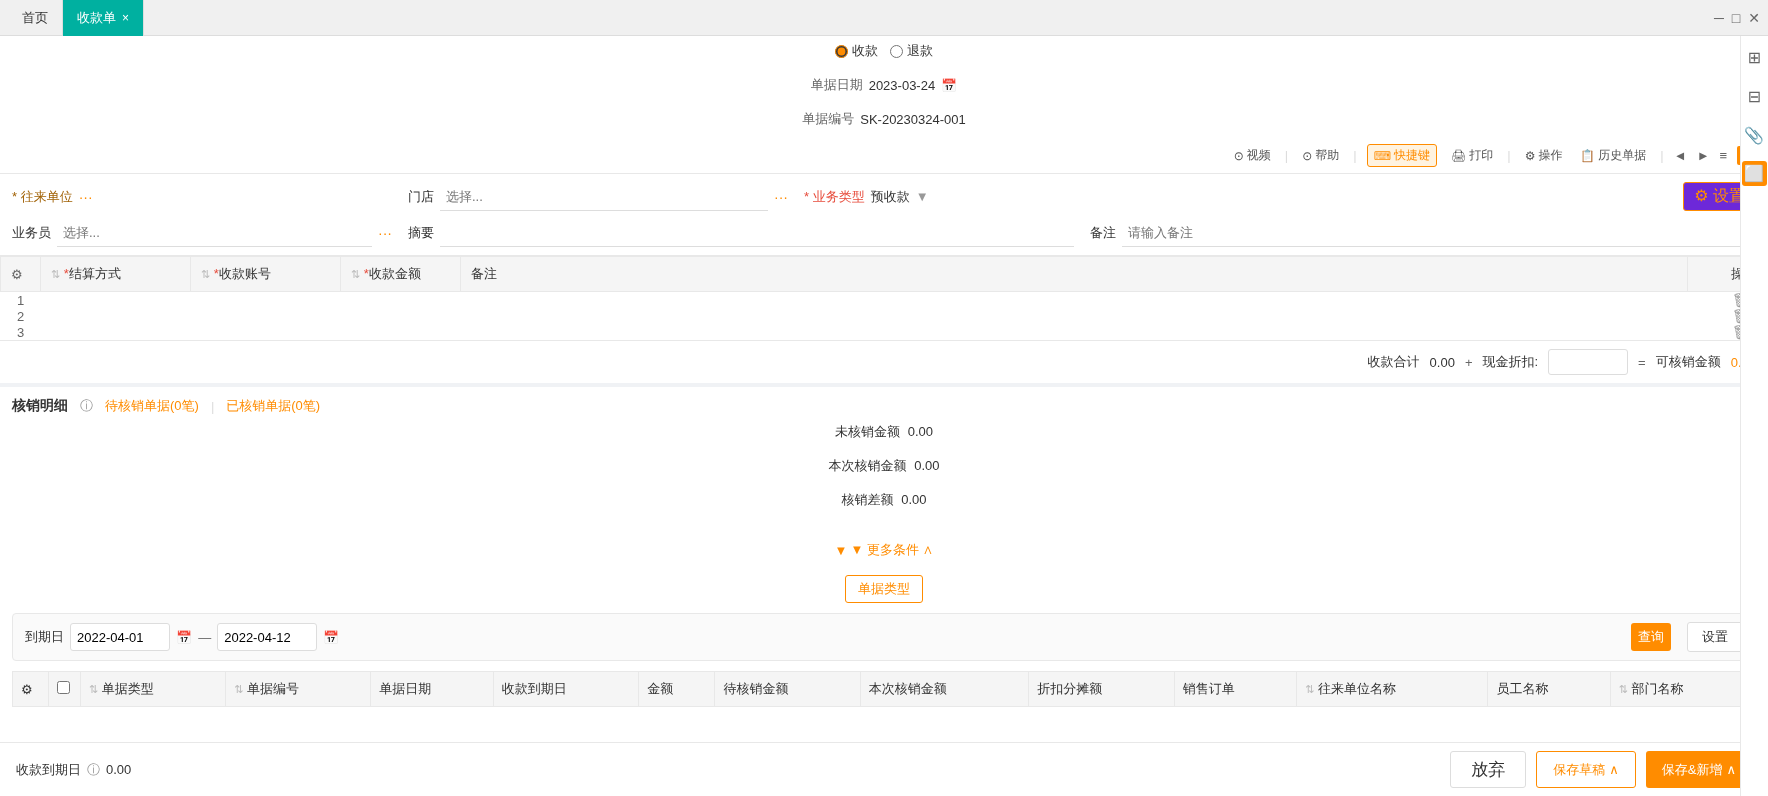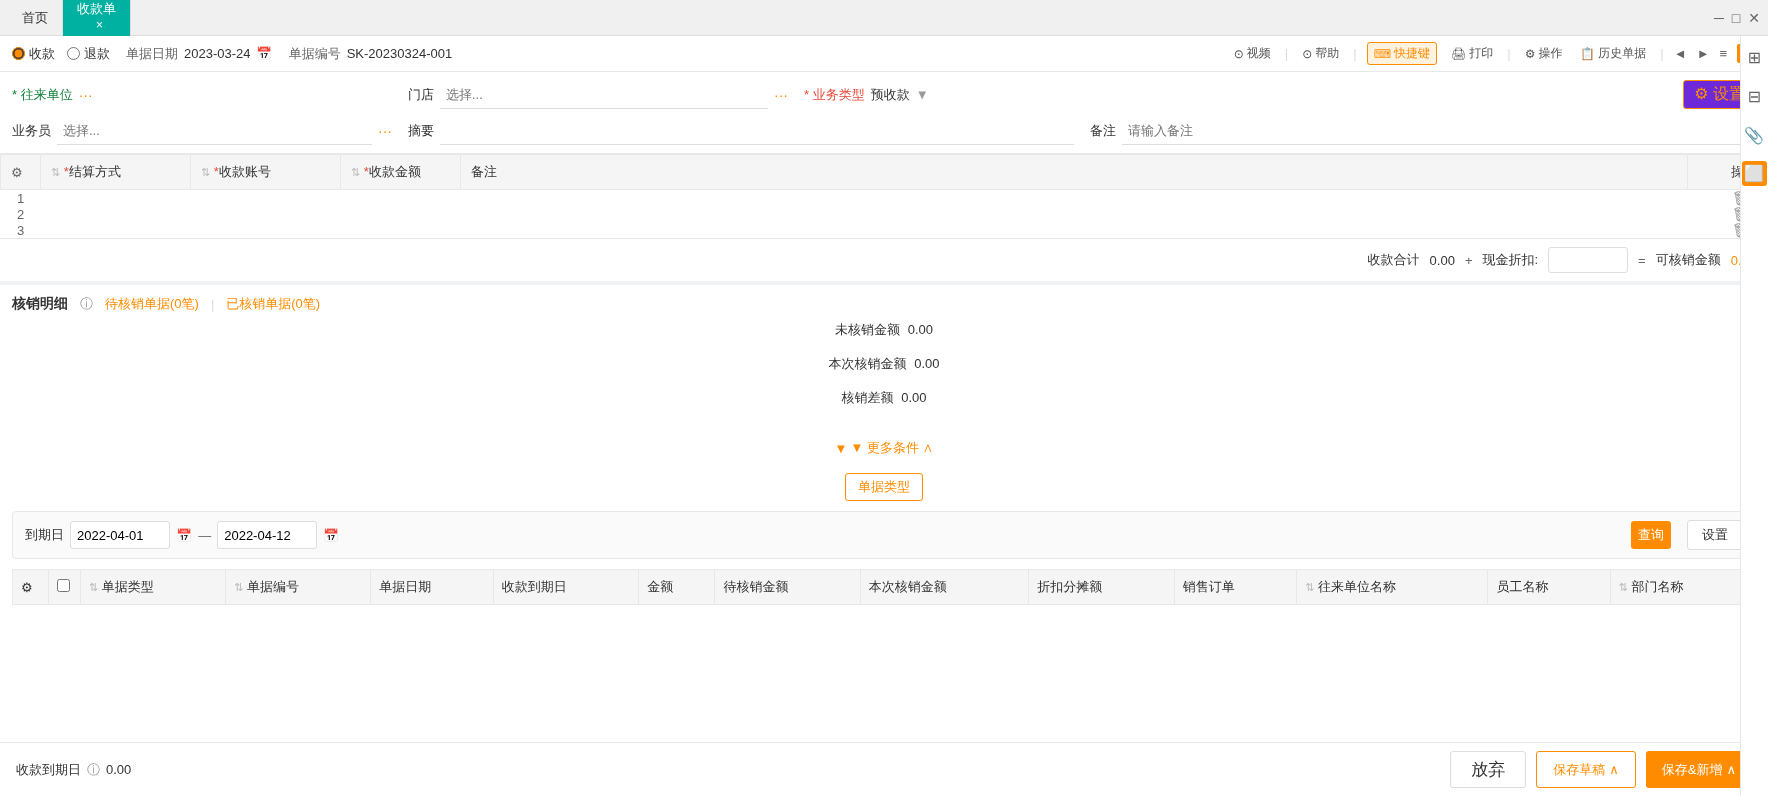--- a/index.html
+++ b/index.html
@@ -8,33 +8,33 @@
     
     .tab-bar {
       display: flex; align-items: center; background: #f0f0f0; height: 36px;
       border-bottom: 1px solid #ddd; padding: 0 8px;
     }
     .tab-item {
       display: flex; align-items: center; padding: 0 14px; height: 36px;
       cursor: pointer; font-size: 13px; color: #333; border-right: 1px solid #ddd;
     }
     .tab-item.active {
-      background: #00b0a0; color: #fff; flex-direction: column;
+      background: #00b0a0; color: #fff;
     }
     .tab-item .close-btn { margin-left: 6px; font-size: 12px; cursor: pointer; }
     .tab-bar-right { margin-left: auto; display: flex; gap: 8px; }
     .tab-bar-right span { cursor: pointer; font-size: 14px; color: #666; }
 
     
     .main-container { display: flex; flex-direction: column; height: calc(100vh - 36px); background: #fff; }
 
     
     .top-toolbar {
       display: flex; align-items: center; padding: 6px 12px;
-      background: #fff; border-bottom: 1px solid #e8e8e8; gap: 16px; flex-shrink: 0;
+      background: #fff; border-bottom: 1px solid #e8e8e8; gap: 16px; flex-shrink: 0; flex-direction: column;
     }
     .radio-group { display: flex; align-items: center; gap: 12px; }
     .radio-item { display: flex; align-items: center; gap: 4px; cursor: pointer; }
     .radio-item input[type=radio] { accent-color: #ff8c00; cursor: pointer; }
     .doc-field { display: flex; align-items: center; gap: 6px; }
     .doc-field label { color: #666; font-size: 13px; }
     .doc-field span { font-size: 13px; font-weight: 500; }
     .toolbar-right { margin-left: auto; display: flex; align-items: center; gap: 10px; }
     .toolbar-btn {
       display: flex; align-items: center; gap: 3px; cursor: pointer;
@@ -226,21 +226,21 @@
       <span style="cursor:pointer;color:#666;">◄</span>
       <span style="cursor:pointer;color:#666;">►</span>
       <span style="cursor:pointer;color:#666;">≡</span>
       <span style="cursor:pointer;color:#ff8c00;background:#ff8c00;color:#fff;padding:2px 4px;border-radius:2px;">⊞</span>
     </div>
   </div>
 
   <div class="form-section">
     <div class="form-row">
       <div class="form-field" style="max-width:380px;">
-        <label style="color:#15803d;white-space:nowrap;">* 往来单位</label>
+        <label style="color:#a16207;white-space:nowrap;">* 往来单位</label>
         <span class="more-btn">···</span>
       </div>
       <div class="form-field" style="max-width:380px;">
         <label style="color:#333;white-space:nowrap;">门店</label>
         <input class="form-input" type="text" placeholder="选择..." style="">
         <span class="more-btn">···</span>
       </div>
       <div class="form-field">
         <label style="color:#e74c3c;white-space:nowrap;">* 业务类型</label>
         <span class="business-type-val">预收款</span>

